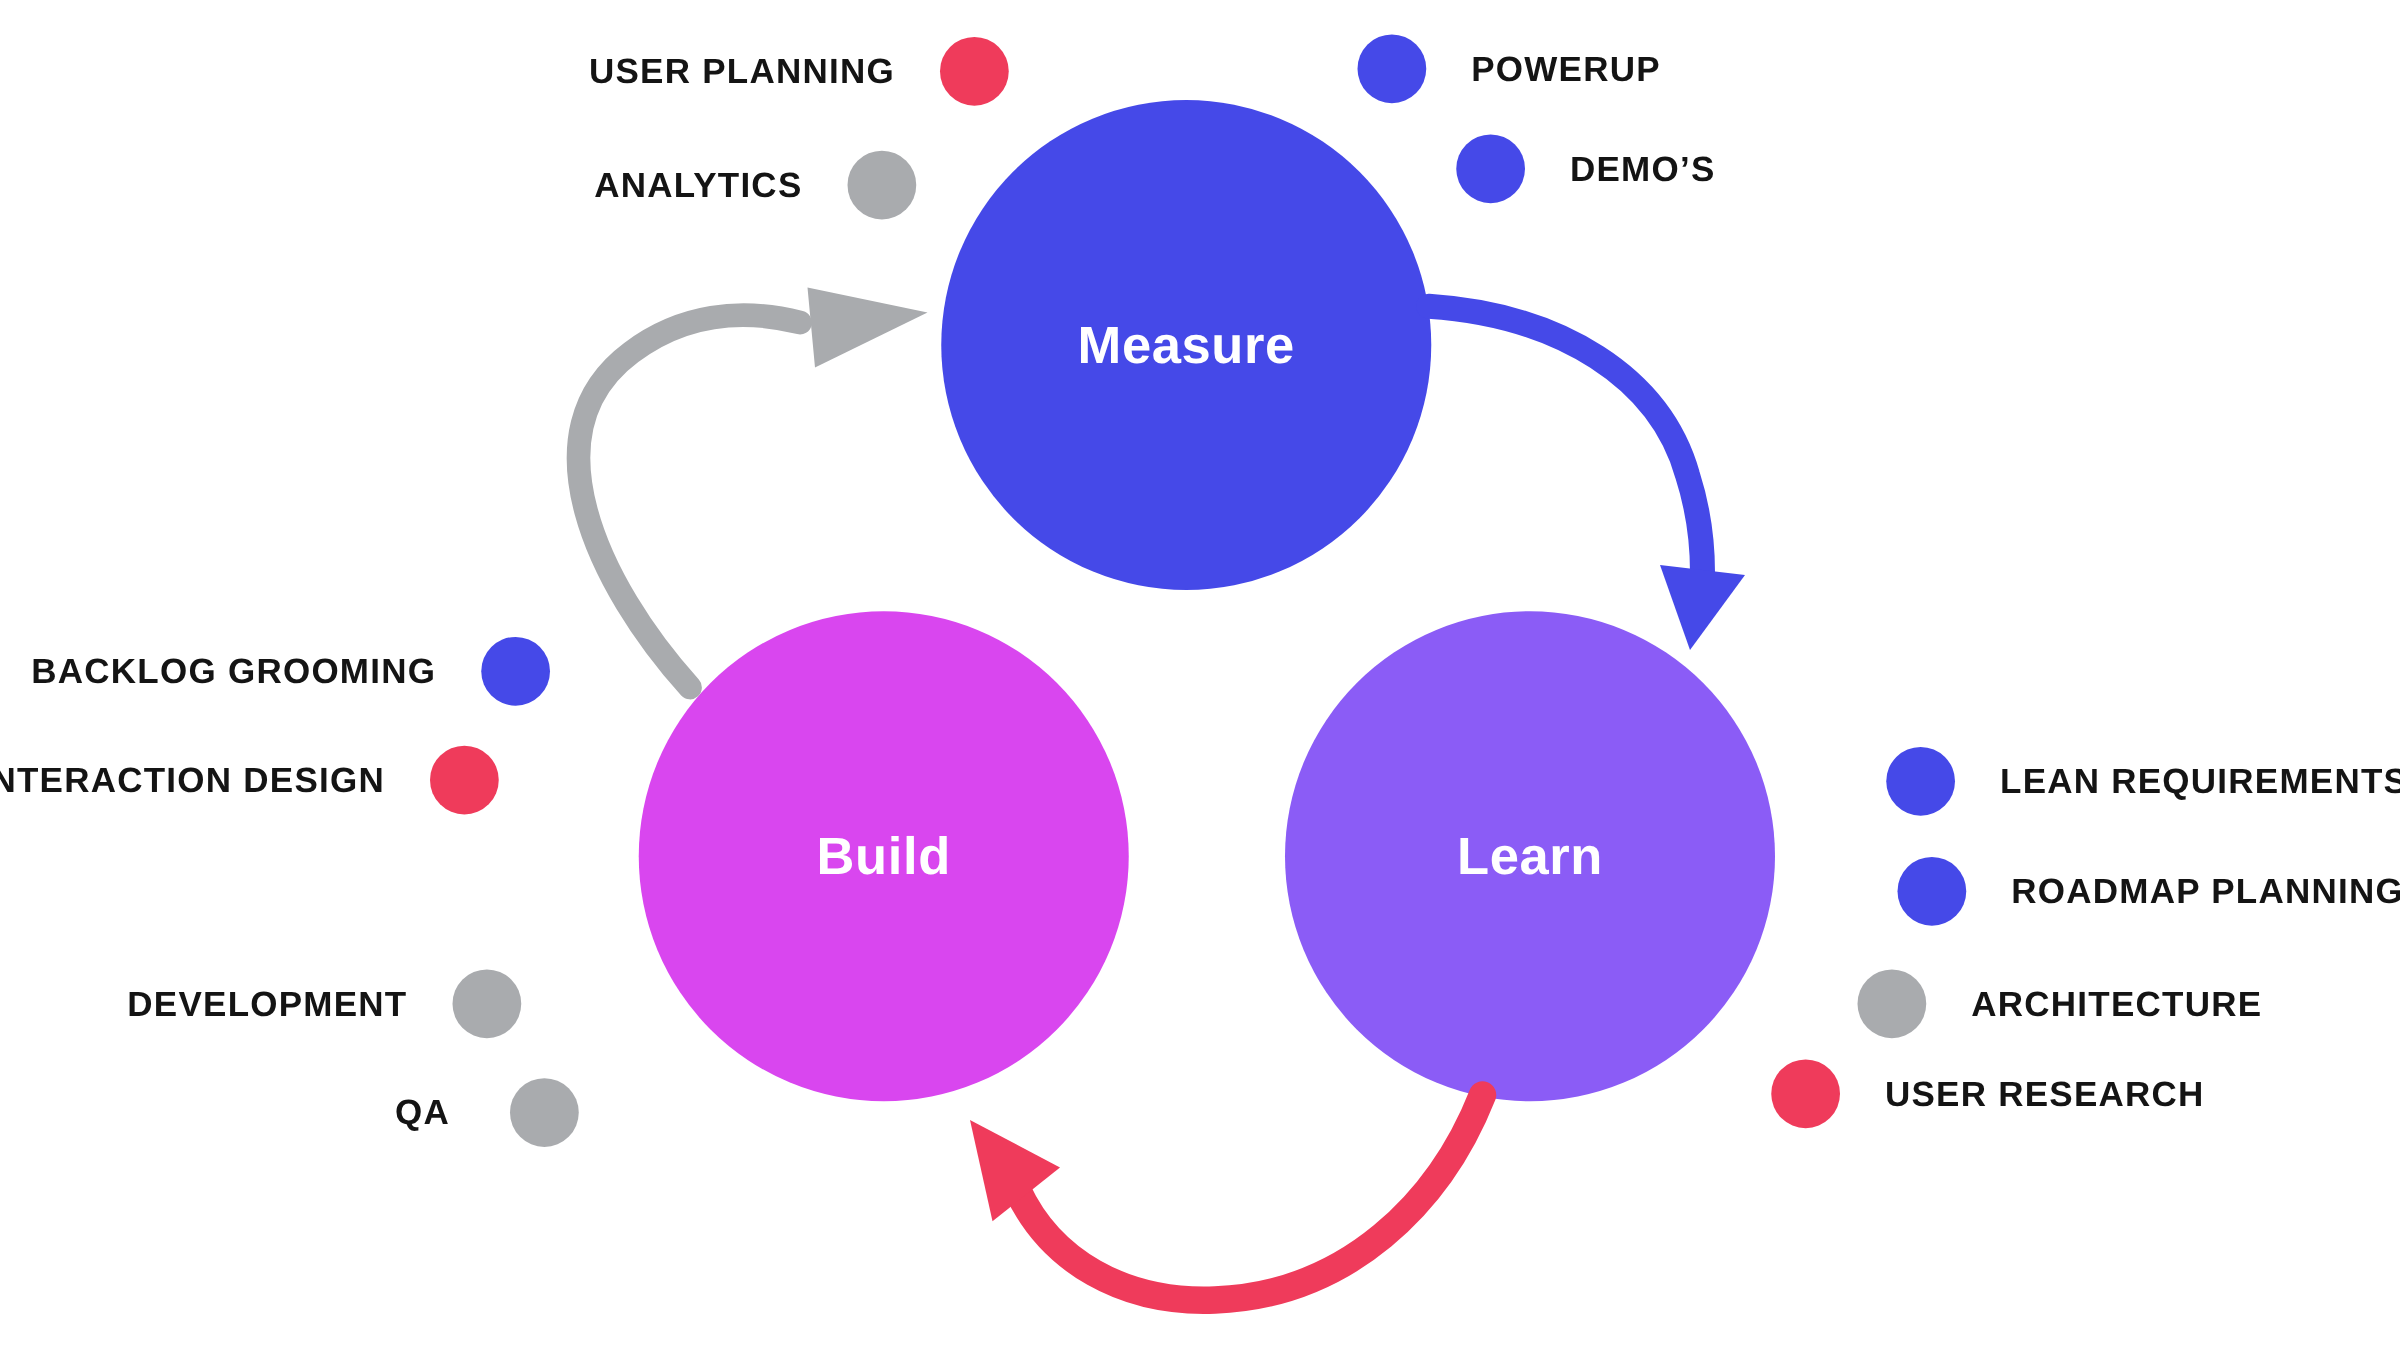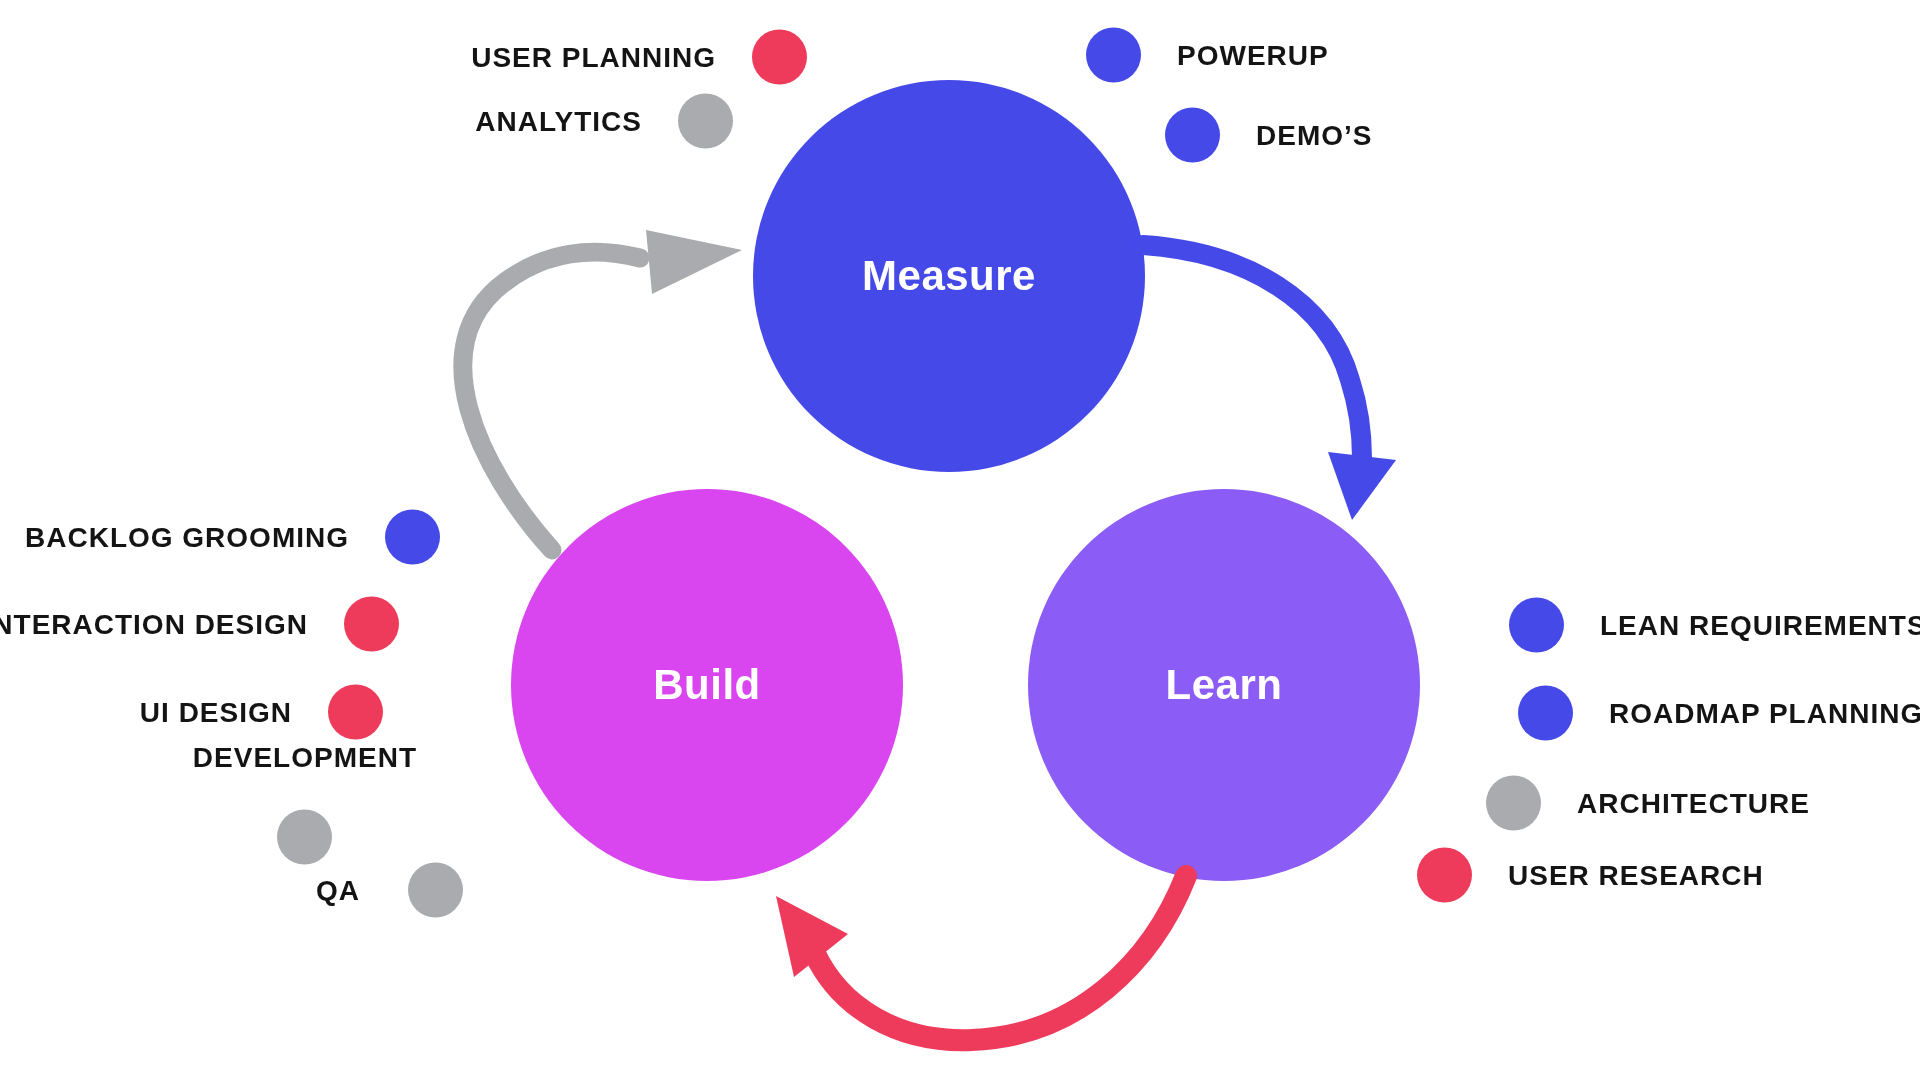--- a/index.html
+++ b/index.html
@@ -54,21 +54,21 @@
       <path d="M 1186 876 C 1152 962 1078 1036 972 1040 C 898 1043 840 1008 814 952" fill="none" stroke-width="22" stroke-linecap="round" stroke="#EF3B5B"></path>
       <polygon points="848,934 794,977 776,896" fill="#EF3B5B"></polygon>
     </g>
   </svg>
 
   <div class="satellite" style="top:57px;right:1113px;">
     <span class="lbl">USER PLANNING</span>
     <span class="dot" style="background-color: rgb(239, 59, 91);"></span>
   </div>
 
-  <div class="satellite" style="top:121px;right:1187px;text-align:center;">
+  <div class="satellite" style="top:148px;right:1187px;text-align:center;">
     <span class="lbl">ANALYTICS</span>
     <span class="dot" style="background-color: rgb(169, 171, 174);"></span>
   </div>
 
   <div class="satellite" style="top:135px;left:1165px;">
     <span class="dot" style="background-color: rgb(69, 73, 232);"></span>
     <span class="lbl">DEMO’S</span>
   </div>
 
   <div class="satellite" style="top:55px;left:1086px;">
@@ -79,26 +79,22 @@
   <div class="satellite" style="top:537px;right:1480px;">
     <span class="lbl">BACKLOG GROOMING</span>
     <span class="dot" style="background-color: rgb(69, 73, 232);"></span>
   </div>
 
   <div class="satellite" style="top:624px;right:1521px;">
     <span class="lbl">INTERACTION DESIGN</span>
     <span class="dot" style="background-color: rgb(239, 59, 91);"></span>
   </div>
 
-  <div class="satellite" style="top:712px;right:1537px;">
-    <span class="lbl">UI DESIGN</span>
-    <span class="dot" style="background-color: rgb(239, 59, 91);"></span>
-  </div>
 
-  <div class="satellite" style="top:803px;right:1503px;flex-direction:column;">
+  <div class="satellite" style="top:803px;right:1503px;">
     <span class="lbl">DEVELOPMENT</span>
     <span class="dot" style="background-color: rgb(169, 171, 174);"></span>
   </div>
 
   <div class="satellite" style="top:890px;right:1457px;gap:48px;">
     <span class="lbl">QA</span>
     <span class="dot" style="background-color: rgb(169, 171, 174);"></span>
   </div>
 
   <div class="satellite" style="top:625px;left:1509px;">

